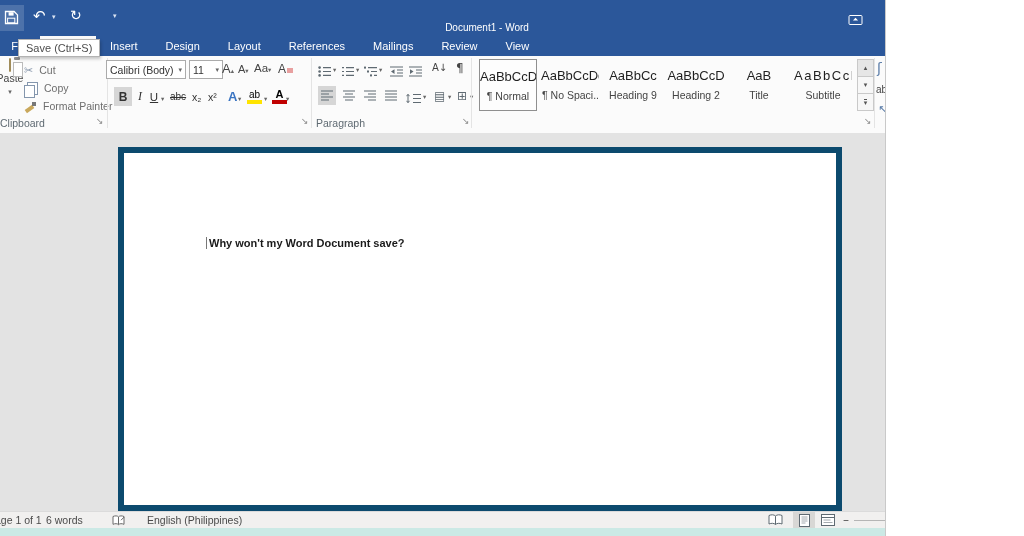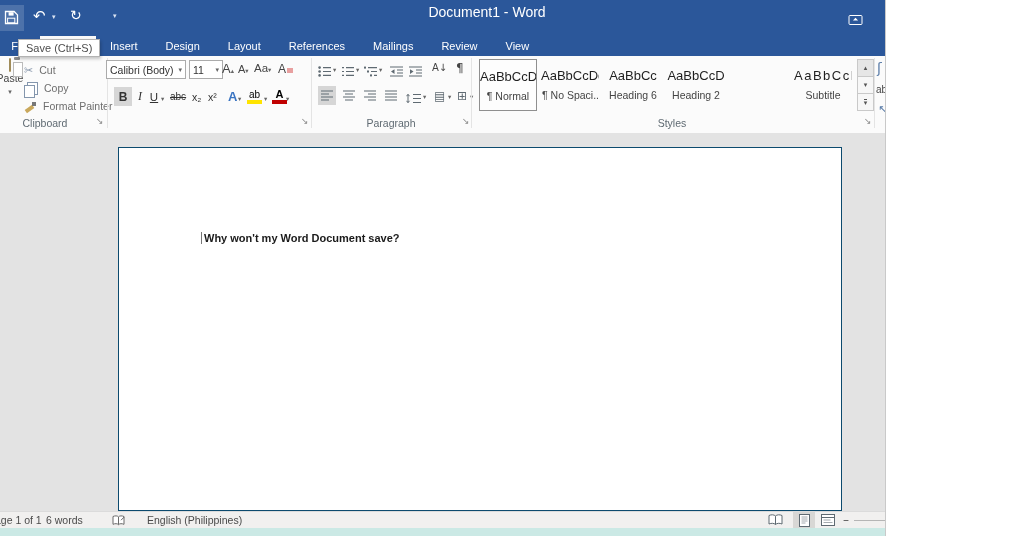--- a/index.html
+++ b/index.html
@@ -11,39 +11,39 @@
   .dj{font-family:"DejaVu Sans",sans-serif}
 
   
   .titlebar{left:0;top:0;width:886px;height:36px;background:#2b579a}
   .qat-hl{left:0;top:5px;width:24px;height:26px;background:rgba(255,255,255,.16)}
   .save-btn{left:4px;top:10px}
   .undo{left:33px;top:7px;font-size:15px;color:#fff}
   .undo-dd{left:52px;top:13px;font-size:7px;color:#dbe4f2}
   .redo{left:70px;top:7px;font-size:14px;color:#fff}
   .qat-more{left:113px;top:12px;font-size:7px;color:#dbe4f2}
-  .win-title{left:487px;top:4px;transform:translateX(-50%);color:#fff;font-size:14px;white-space:nowrap}
+  .win-title{left:487px;top:22px;transform:translateX(-50%);color:#fff;font-size:10px;white-space:nowrap}
   .rdo-btn{left:848px;top:12px}
 
   
   .tabrow{left:0;top:36px;width:886px;height:20px;background:#2b579a}
   .file-tab{left:0;top:0;width:40px;height:20px;color:#fff;font-size:11px;
             display:flex;align-items:center;justify-content:center}
   .home-tab{left:40px;top:0;width:56px;height:20px;background:#f9f9f9}
   .tabs{left:96px;top:0;height:20px;display:flex;align-items:center;color:#fff;font-size:11px}
   .tab{padding:0 14px;white-space:nowrap}
   .tellme{display:flex;align-items:center;gap:6px;color:#b7c5e3;margin-left:8px;white-space:nowrap}
   .tooltip{left:18px;top:3px;background:#fff;border:1px solid #b3b3b3;z-index:30;
            box-shadow:1px 2px 3px rgba(0,0,0,.22);color:#4d4d4d;font-size:11px;
            padding:2px 7px;white-space:nowrap}
 
   
   .ribbon{left:0;top:56px;width:886px;height:77px;background:#fbfbfb;border-bottom:1px solid #d4d4d4;box-sizing:content-box}
   .vsep{top:2px;width:1px;height:70px;background:#e4e4e4}
-  .grp-label{font-size:10.5px;color:#5f6a72;top:61px;text-align:center;white-space:nowrap}
+  .grp-label{font-size:10.5px;color:#5f6a72;top:61px;white-space:nowrap}
   .launcher{top:60px;font-size:9px;color:#8a8a8a}
 
   
   .paste{left:-9px;top:3px;width:38px;text-align:center;color:#444;font-size:10.5px}
   .clip-ico{width:16px;height:21px;margin:0 auto;background:#e3d5b8;border:1px solid #a08c5a;border-radius:2px;position:relative}
   .clip-ico:before{content:"";position:absolute;left:4px;top:-2px;width:6px;height:3px;background:#8a8a8a;border-radius:1px}
   .clip-ico:after{content:"";position:absolute;left:3px;top:3px;width:8px;height:13px;background:#fff;border:1px solid #bbb}
   .paste .pl{display:block;margin-top:1px}
   .paste .dd{font-size:7px;color:#666;line-height:5px}
   .cmd{left:24px;height:16px;display:flex;align-items:center;gap:6px;font-size:10.5px;color:#6e6e6e;white-space:nowrap}
@@ -83,21 +83,21 @@
   .prev-sub{font-size:11.5px;color:#5f6d7a;letter-spacing:1.5px}
   .sbtn{left:857px;width:15px;height:16px;border:1px solid #c9c9c9;background:#f7f7f7;
         font-size:7px;color:#555;display:flex;align-items:center;justify-content:center}
   .morebar{display:inline-block;border-top:1px solid #555;padding-top:1px;font-size:7px;line-height:5px}
 
   
   .edg{color:#5a7ca8}
 
   
   .docarea{left:0;top:133px;width:886px;height:378px;background:#e3e3e3}
-  .page{left:118px;top:14px;width:724px;height:364px;background:#fff;border:1px solid #0c4a6e;box-sizing:border-box}
+  .page{left:118px;top:14px;width:724px;height:364px;background:#fff;border:6px solid #0c4a6e;box-sizing:border-box}
   .doc-text{left:85px;top:84px;font-size:11px;font-weight:bold;color:#1a1a1a;white-space:nowrap}
   .caret{left:82px;top:84px;width:1px;height:12px;background:#777}
 
   
   .statusbar{left:0;top:511px;width:886px;height:17px;background:#f1f0ef;border-top:1px solid #dbdbdb;
              font-size:10.5px;color:#4a4a4a;box-sizing:content-box}
   .sbi{top:2px;white-space:nowrap}
   .viewbtn{display:flex;align-items:center;justify-content:center}
   .vactive{background:#d8d7d5}
   .ztrack{left:854px;top:8px;width:32px;height:1px;background:#b5b5b5}
@@ -308,40 +308,43 @@
     <div class="ab scard sel" style="left:479px">
       <span class="prev">AaBbCcDd</span>
       <span class="sname">¶ Normal</span>
     </div>
     <div class="ab scard" style="left:541px">
       <span class="prev">AaBbCcDd</span>
       <span class="sname">¶ No Spaci...</span>
     </div>
     <div class="ab scard" style="left:604px">
       <span class="prev prev-h1">AaBbCc</span>
-      <span class="sname">Heading 6</span>
+      <span class="sname">Heading 9</span>
     </div>
     <div class="ab scard" style="left:667px">
       <span class="prev prev-h2">AaBbCcD</span>
       <span class="sname">Heading 2</span>
     </div>
+    <div class="ab scard" style="left:730px">
+      <span class="prev prev-title">AaB</span>
+      <span class="sname">Title</span>
+    </div>
     <div class="ab scard" style="left:794px">
       <span class="prev prev-sub">AaBbCcD</span>
       <span class="sname">Subtitle</span>
     </div>
     <div class="ab sbtn dj" style="top:3px;background:#e6e6e6">
         <span>▴</span>
       </div>
     <div class="ab sbtn dj" style="top:20px">
         <span>▾</span>
       </div>
     <div class="ab sbtn dj" style="top:37px">
         <span class="morebar">▾</span>
       </div>
-    <span class="ab grp-label" style="left:476px;width:392px">Styles</span>
     <span class="ab launcher dj" style="left:864px">↘</span>
     <div class="ab vsep" style="left:874px"></div>
 
     <span class="ab edg dj" style="left:877px;top:4px;font-size:14px">ʃ</span>
     <span class="ab" style="left:876px;top:28px;font-size:10px;color:#444">ab</span>
     <span class="ab edg dj" style="left:878px;top:47px;font-size:11px">↖</span>
   </div>
 
   <div class="ab docarea">
     <div class="ab page">

